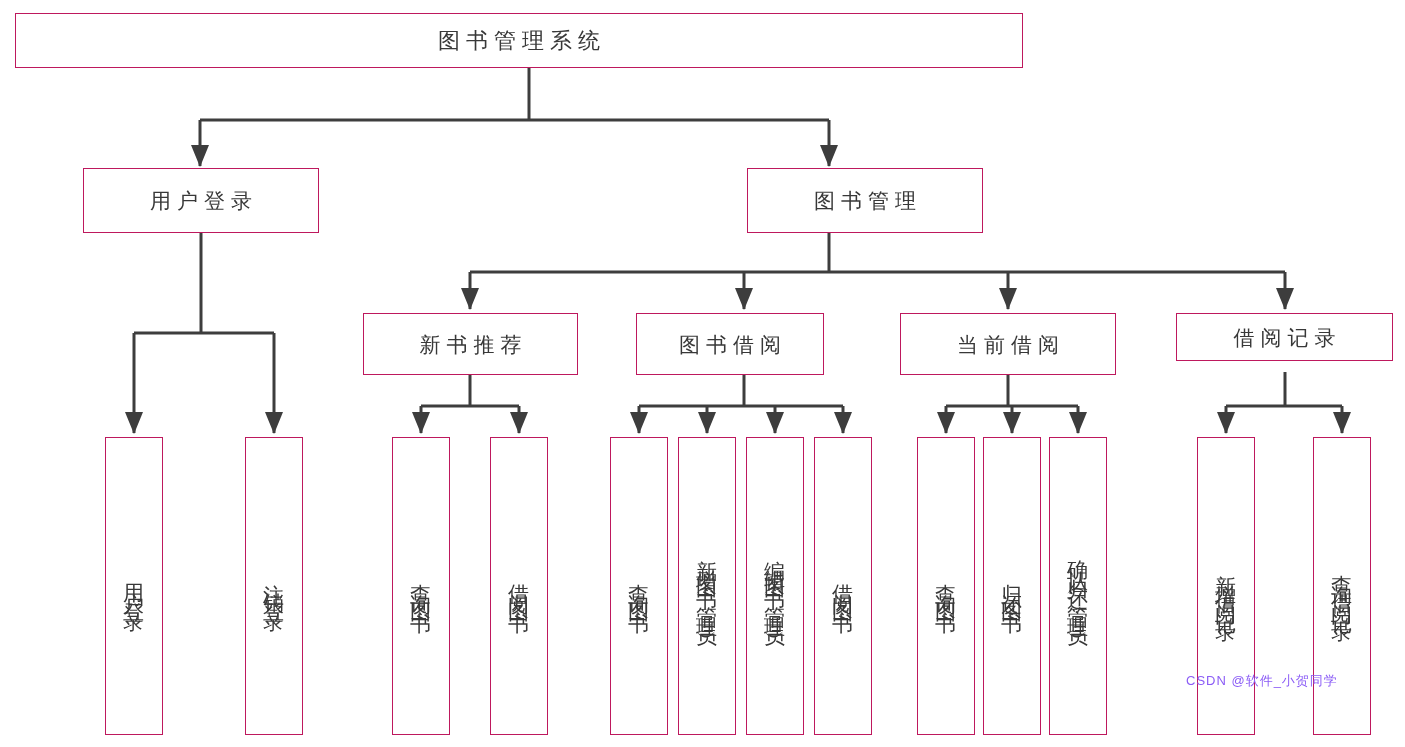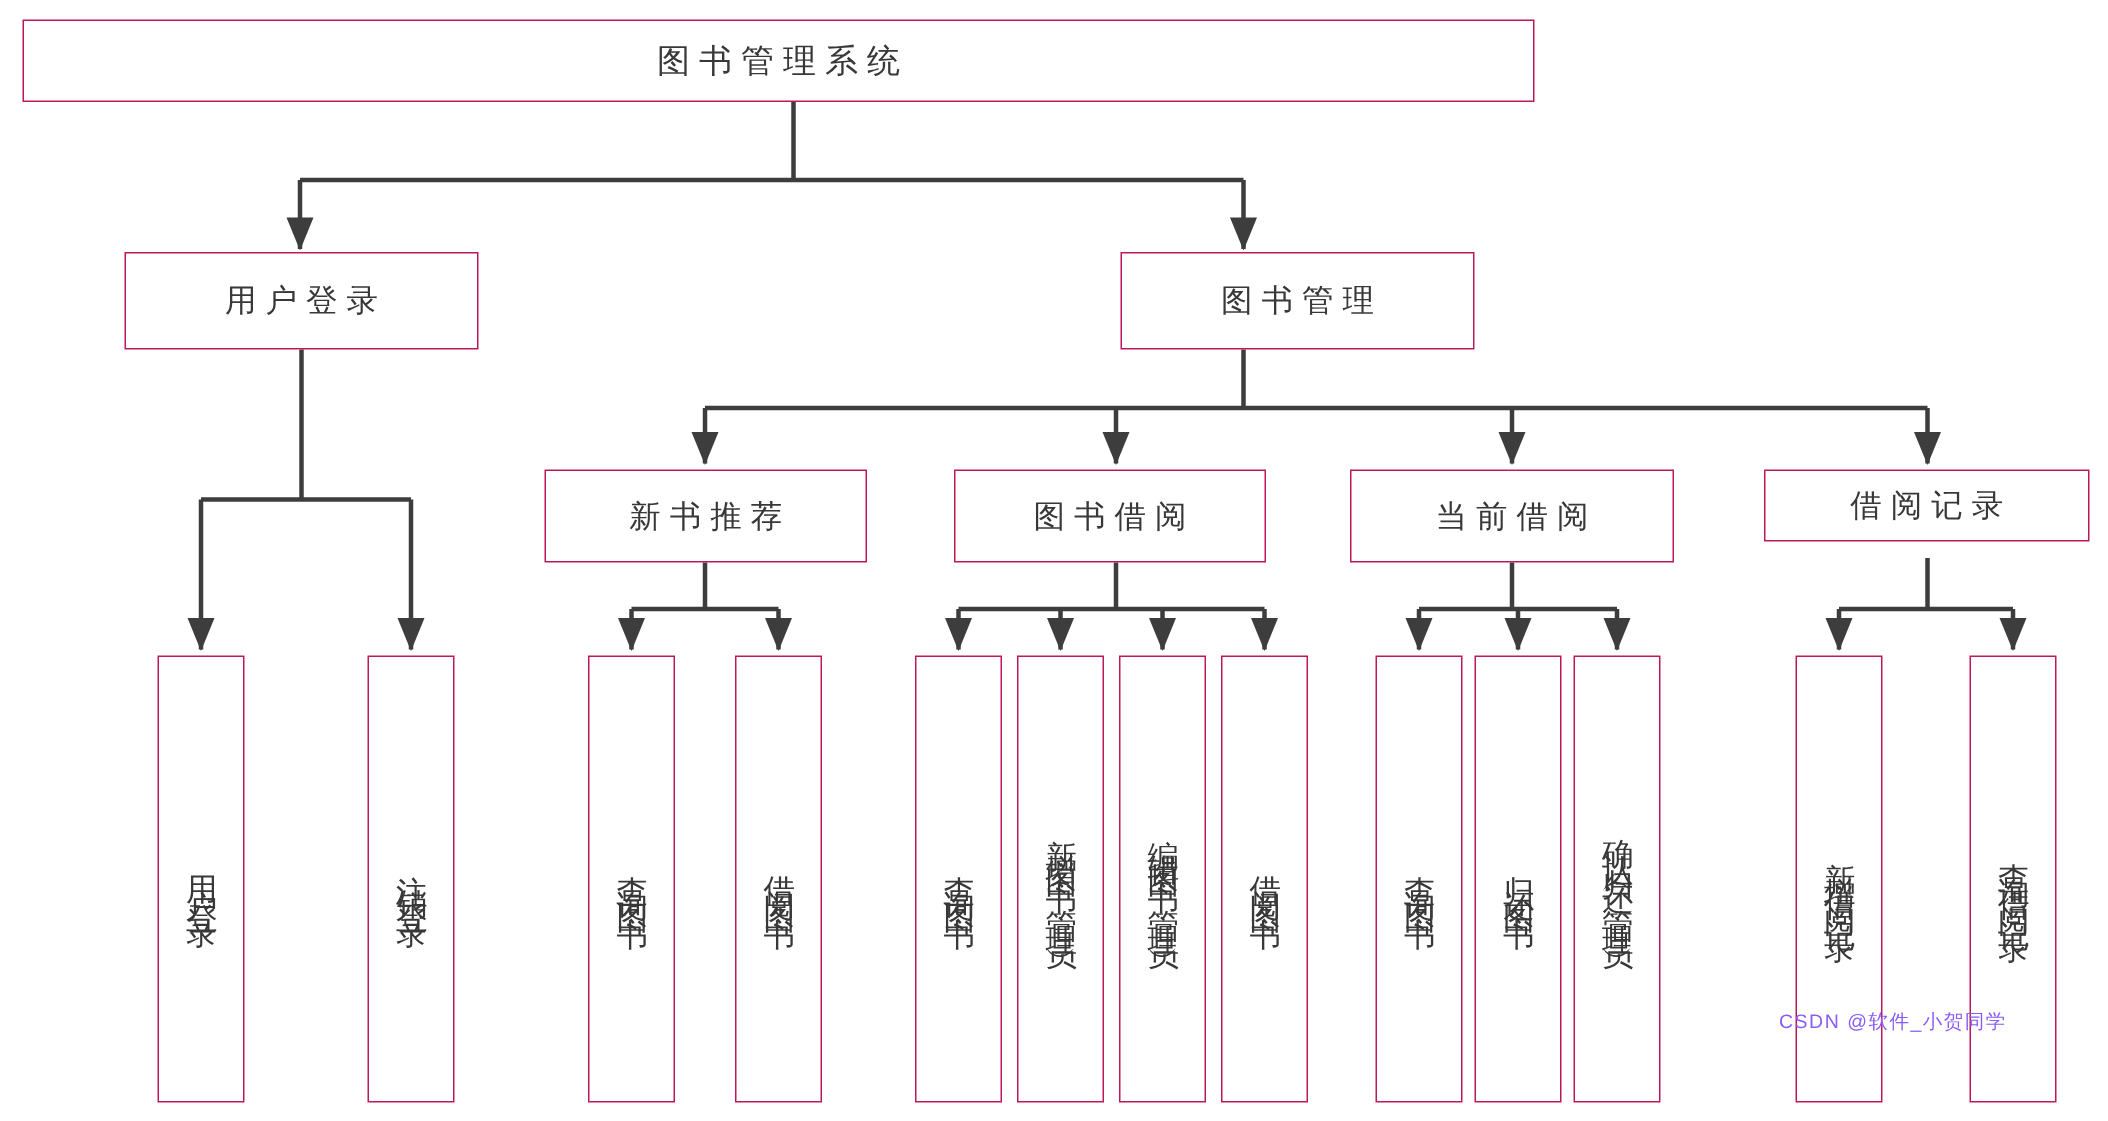--- a/index.html
+++ b/index.html
@@ -123,21 +123,21 @@
   <div class="node" style="left:83px; top:168px; width:236px; height:65px;">
     <span class="hlabel">用户登录</span>
   </div>
   <div class="node" style="left:711px; top:168px; width:236px; height:65px;margin-left:36px;">
     <span class="hlabel">图书管理</span>
   </div>
 
   <div class="node" style="left:363px; top:313px; width:215px; height:62px;text-align:right;">
     <span class="hlabel">新书推荐</span>
   </div>
-  <div class="node" style="left:636px; top:313px; width:208px; height:62px;">
+  <div class="node" style="left:636px; top:313px; width:188px; height:62px;">
     <span class="hlabel">图书借阅</span>
   </div>
   <div class="node" style="left:900px; top:313px; width:216px; height:62px;justify-content:center;">
     <span class="hlabel">当前借阅</span>
   </div>
   <div class="node" style="left:1176px; top:313px; width:217px; height:48px;">
     <span class="hlabel">借阅记录</span>
   </div>
 
   <div class="node" style="left:105px; top:437px; width:58px; height:298px;">

